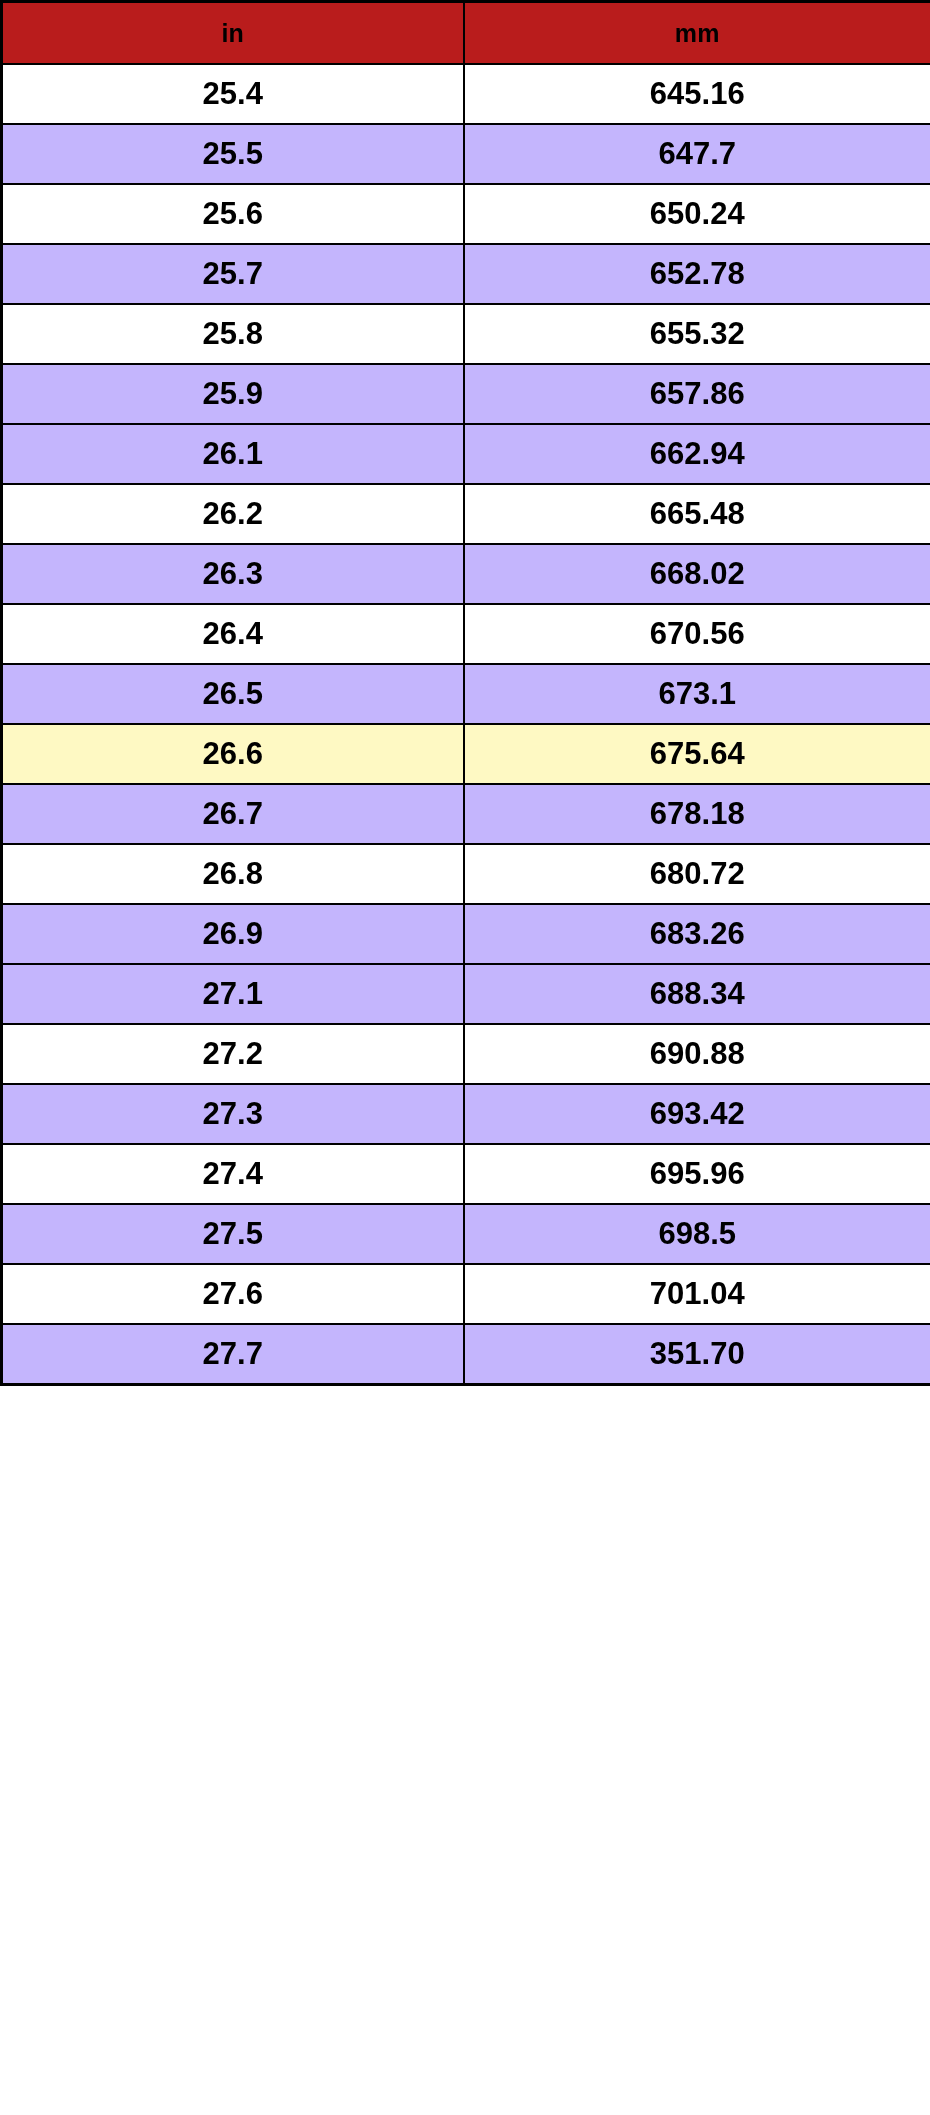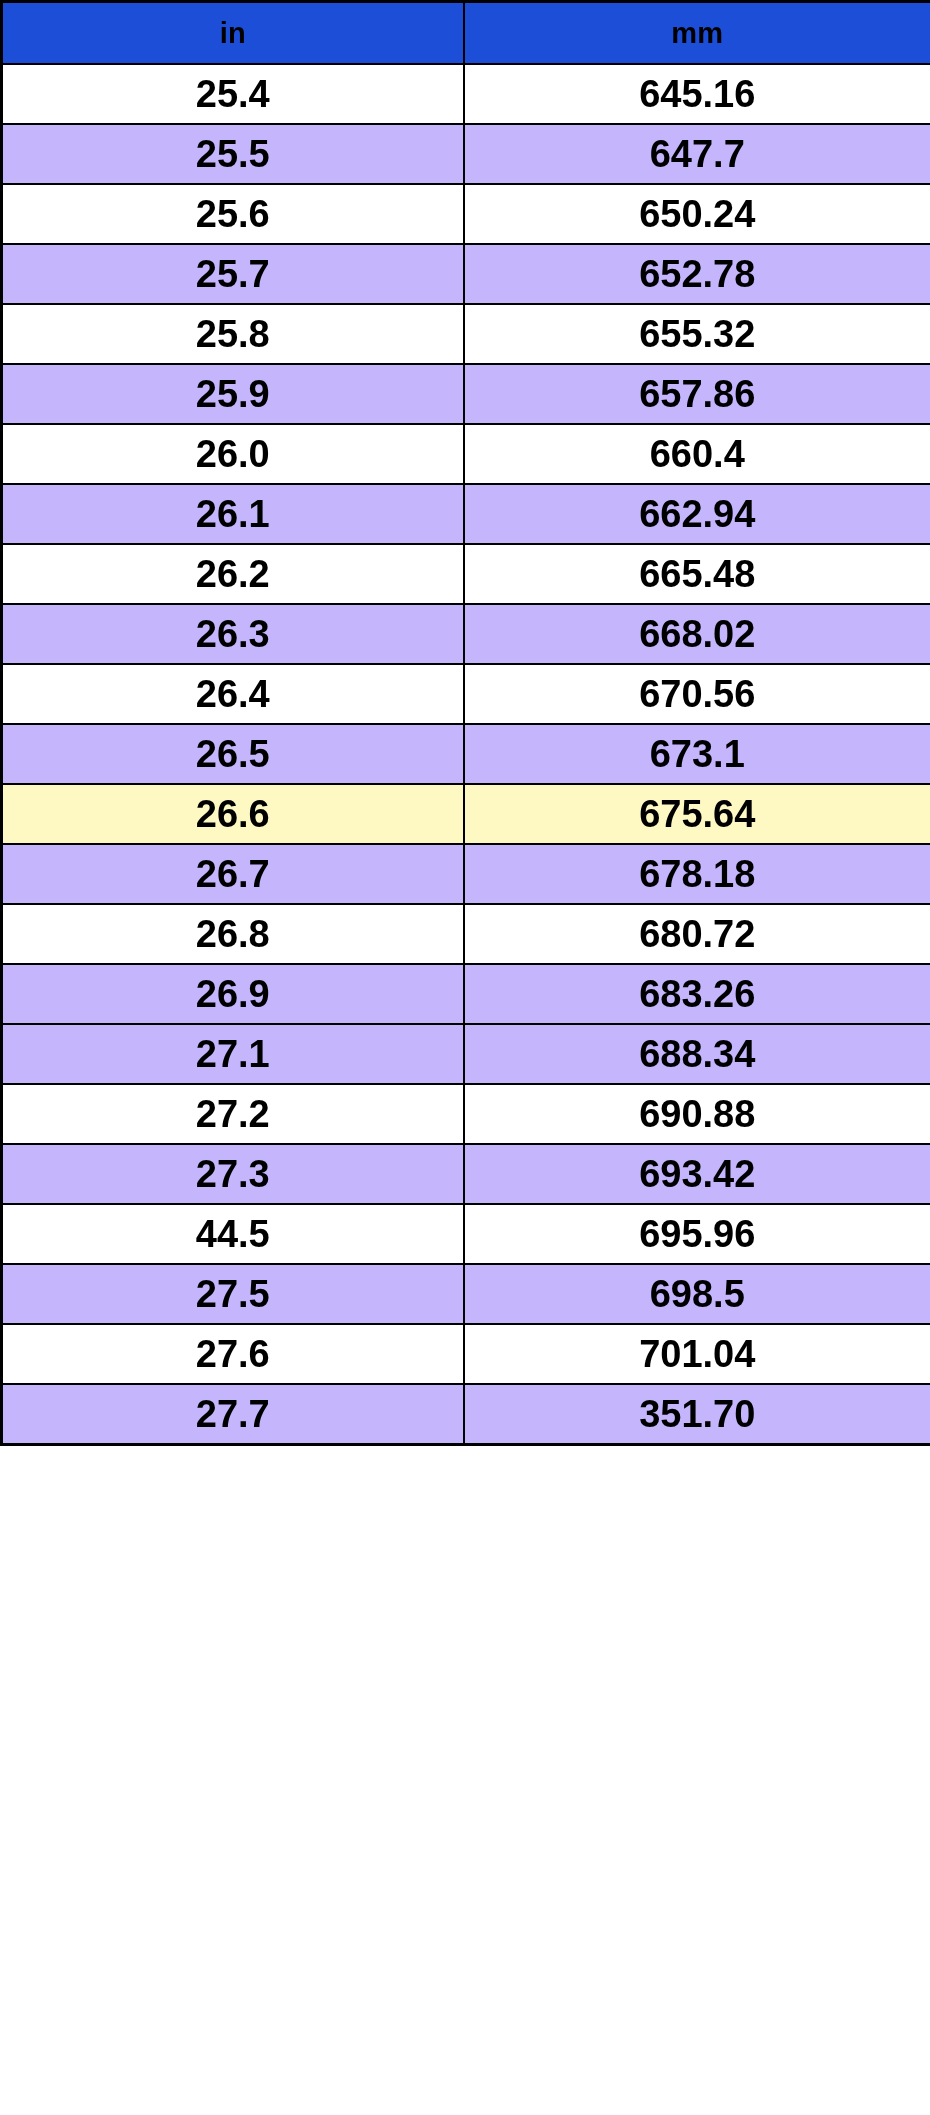--- a/index.html
+++ b/index.html
@@ -30,30 +30,30 @@
     border: 2px solid #000000;
     text-align: center;
     vertical-align: middle;
     color: #000000;
     padding: 0;
     overflow: hidden;
     white-space: nowrap;
   }
 
   .conv-table thead th {
-    background: #1d4ed8;
+    background: #b91c1c;
     height: 60px;
-    font-size: 29px;
+    font-size: 25px;
     font-weight: bold;
     letter-spacing: 0.2px;
   }
 
   .conv-table tbody td {
     height: 58px;
-    font-size: 38px;
+    font-size: 31px;
     font-weight: bold;
     line-height: 58px;
   }
 
   .conv-table tbody tr.row-odd  td { background: #ffffff; }
   .conv-table tbody tr.row-even td { background: #c4b5fd; }
   .conv-table tbody tr.row-highlight td { background: #fef9c3; }
 
   .cell-in { }
   .cell-mm { }
@@ -91,24 +91,20 @@
         <td class="cell-mm">652.78</td>
       </tr>
       <tr class="row-odd">
         <td class="cell-in">25.8</td>
         <td class="cell-mm">655.32</td>
       </tr>
       <tr class="row-even">
         <td class="cell-in">25.9</td>
         <td class="cell-mm">657.86</td>
       </tr>
-      <tr class="row-odd">
-        <td class="cell-in">26.0</td>
-        <td class="cell-mm">660.4</td>
-      </tr>
       <tr class="row-even">
         <td class="cell-in">26.1</td>
         <td class="cell-mm">662.94</td>
       </tr>
       <tr class="row-odd">
         <td class="cell-in">26.2</td>
         <td class="cell-mm">665.48</td>
       </tr>
       <tr class="row-even">
         <td class="cell-in">26.3</td>
@@ -144,21 +140,21 @@
       </tr>
       <tr class="row-odd">
         <td class="cell-in">27.2</td>
         <td class="cell-mm">690.88</td>
       </tr>
       <tr class="row-even">
         <td class="cell-in">27.3</td>
         <td class="cell-mm">693.42</td>
       </tr>
       <tr class="row-odd">
-        <td class="cell-in">44.5</td>
+        <td class="cell-in">27.4</td>
         <td class="cell-mm">695.96</td>
       </tr>
       <tr class="row-even">
         <td class="cell-in">27.5</td>
         <td class="cell-mm">698.5</td>
       </tr>
       <tr class="row-odd">
         <td class="cell-in">27.6</td>
         <td class="cell-mm">701.04</td>
       </tr>

